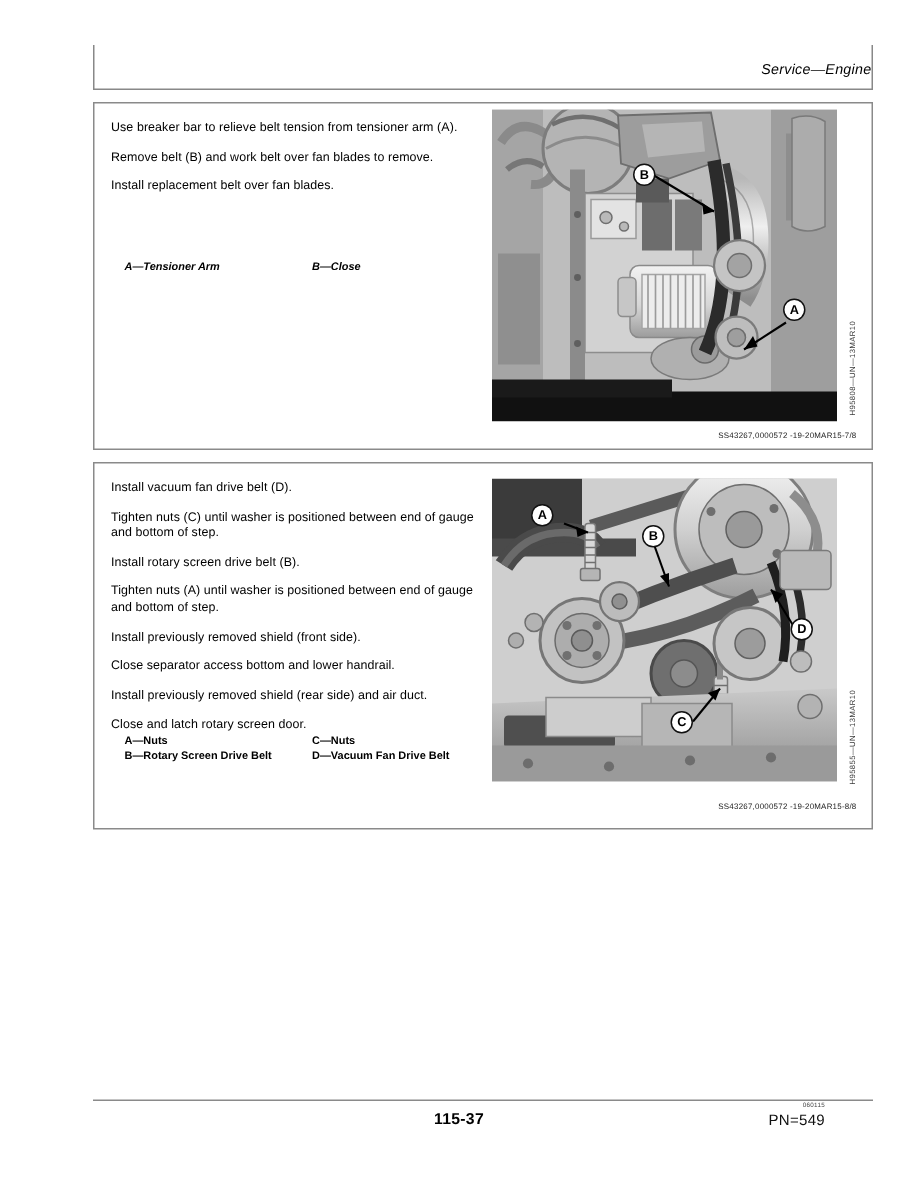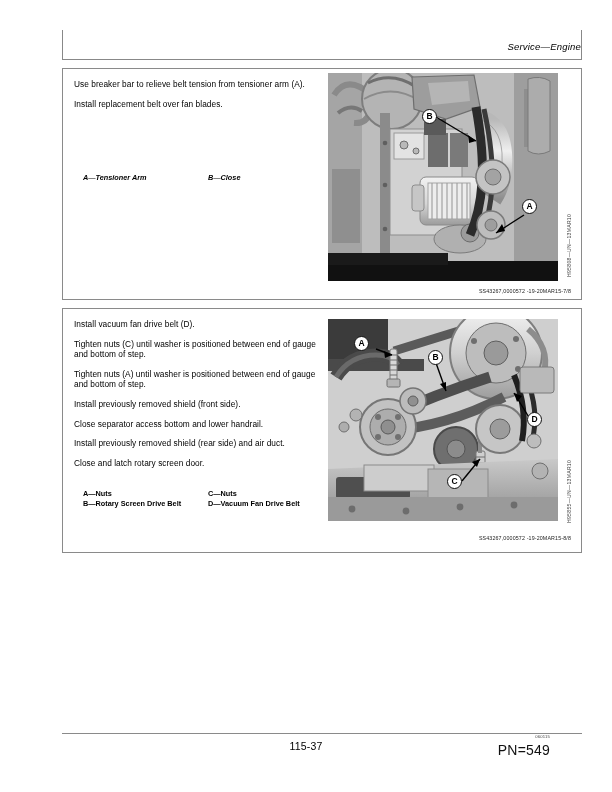--- a/index.html
+++ b/index.html
@@ -143,37 +143,37 @@
     width: 520px;
     height: 0;
     border-top: 1px solid #8a8a8a;
   }
   .footer-page {
     position: absolute;
     left: 0; right: 0;
     top: 740px;
     text-align: center;
     font-size: 10.5px;
-    font-weight: normal;
+    font-weight: bold;
     letter-spacing: .2px;
   }
   .footer-code {
     position: absolute;
     right: 62px;
     top: 734px;
     font-size: 4.2px;
     color: #444;
     letter-spacing: .2px;
     text-align: right;
   }
   .footer-pn {
     position: absolute;
     right: 62px;
     top: 742px;
-    font-size: 14px;
+    font-size: 10px;
     color: #111;
     letter-spacing: .2px;
     text-align: right;
     margin-left: 33px;
   }
 
   
   .callout {
     position: absolute;
     width: 15px;
@@ -195,20 +195,21 @@
 <div class="page">
 
   <div class="header">
     <div class="header-title">Service—Engine</div>
   </div>
 
   <div class="block" id="block-1">
 
     <div class="text-col">
       <p class="para">Use breaker bar to relieve belt tension from tensioner arm (A).</p>
+      <p class="para">Remove belt (B) and work belt over fan blades to remove.</p>
       <p class="para">Install replacement belt over fan blades.</p>
     </div>
 
     <div class="legend" id="legend-1">
       <div class="legend-row">
         <div class="legend-cell">A—Tensioner Arm</div>
         <div class="legend-cell">B—Close</div>
       </div>
     </div>
 
@@ -311,20 +312,21 @@
     <div class="fig-credit" id="credit-1">H95808—UN—13MAR10</div>
 
     <div class="fig-caption" id="caption-1">SS43267,0000572 -19-20MAR15-7/8</div>
   </div>
 
   <div class="block" id="block-2">
 
     <div class="text-col">
       <p class="para">Install vacuum fan drive belt (D).</p>
       <p class="para">Tighten nuts (C) until washer is positioned between end of gauge and bottom of step.</p>
+      <p class="para">Install rotary screen drive belt (B).</p>
       <p class="para">Tighten nuts (A) until washer is positioned between end of gauge and bottom of step.</p>
       <p class="para">Install previously removed shield (front side).</p>
       <p class="para">Close separator access bottom and lower handrail.</p>
       <p class="para">Install previously removed shield (rear side) and air duct.</p>
       <p class="para">Close and latch rotary screen door.</p>
     </div>
 
     <div class="legend" id="legend-2">
       <div class="legend-row">
         <div class="legend-cell">A—Nuts</div>

